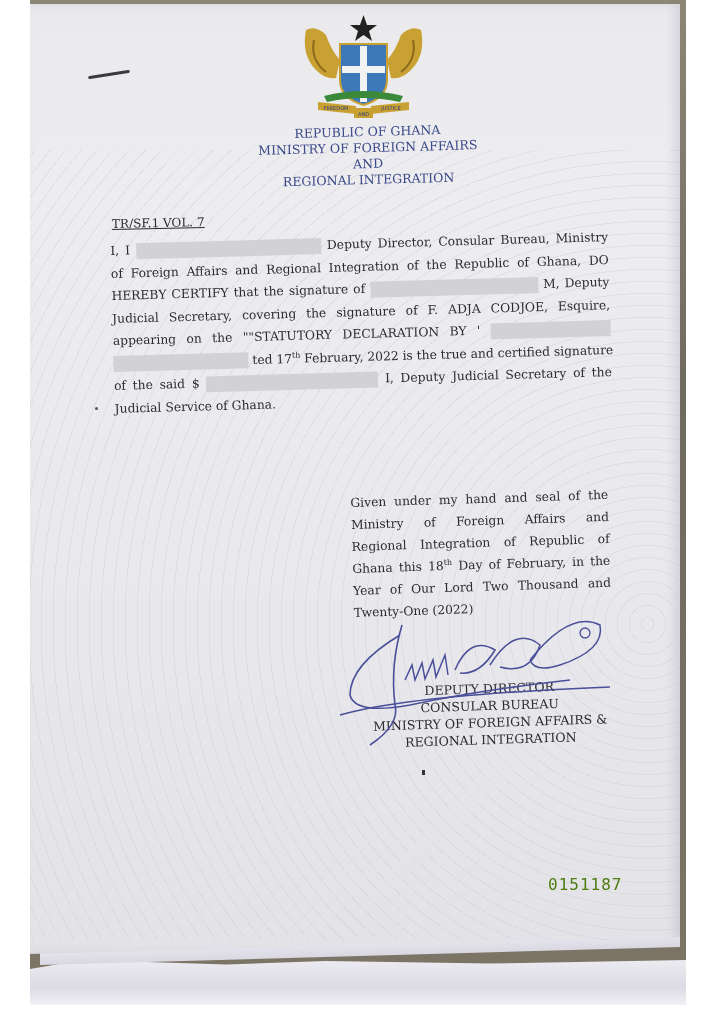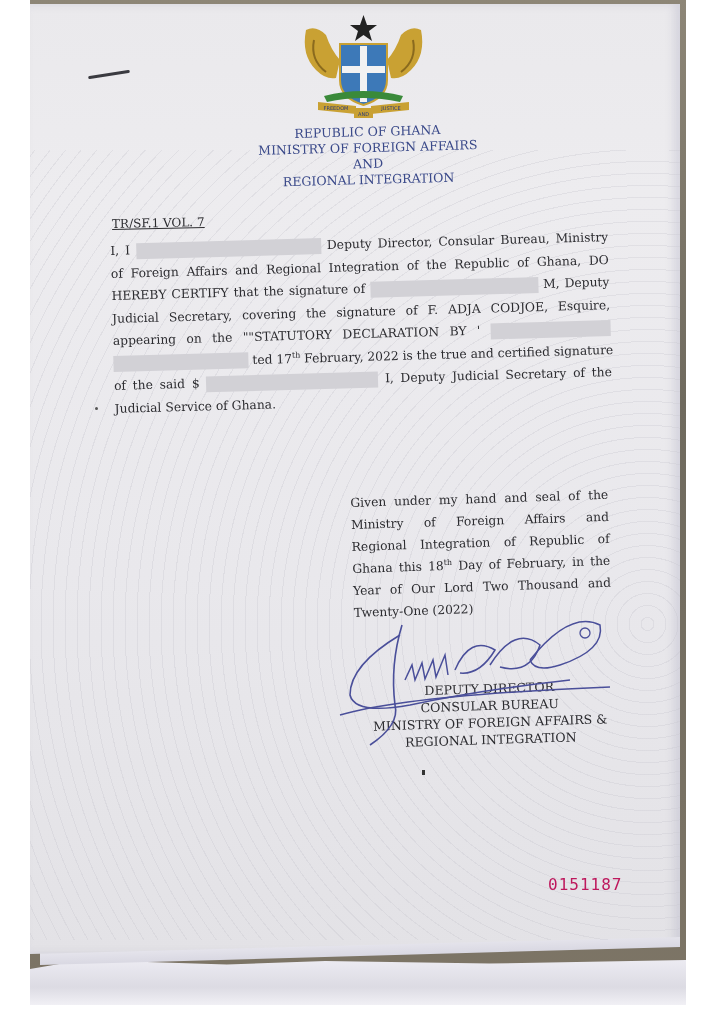--- a/index.html
+++ b/index.html
@@ -74,21 +74,21 @@
   }
   .sig-block {
     position:absolute; left:360px; top:680px; width:260px;
     font-size:12.5px; line-height:17px; color:#2c2c30; text-align:center;
     transform:rotate(-1.8deg);
   }
   .dot { position:absolute; width:3px; height:5px; background:#333; left:422px; top:770px; }
   .dot2 { position:absolute; width:3px; height:3px; background:#555; left:95px; top:407px; border-radius:50%; }
   .serial {
     position:absolute; left:548px; top:875px;
-    font-family:"DejaVu Sans Mono", monospace; font-size:16px; color:#be185d;
+    font-family:"DejaVu Sans Mono", monospace; font-size:16px; color:#4d7c0f;
     letter-spacing:1px;
   }
 </style>
 </head>
 <body>
 
 <div class="photo-bg"></div>
 <div class="torn-under"></div>
 <div class="page-stack"></div>
 

